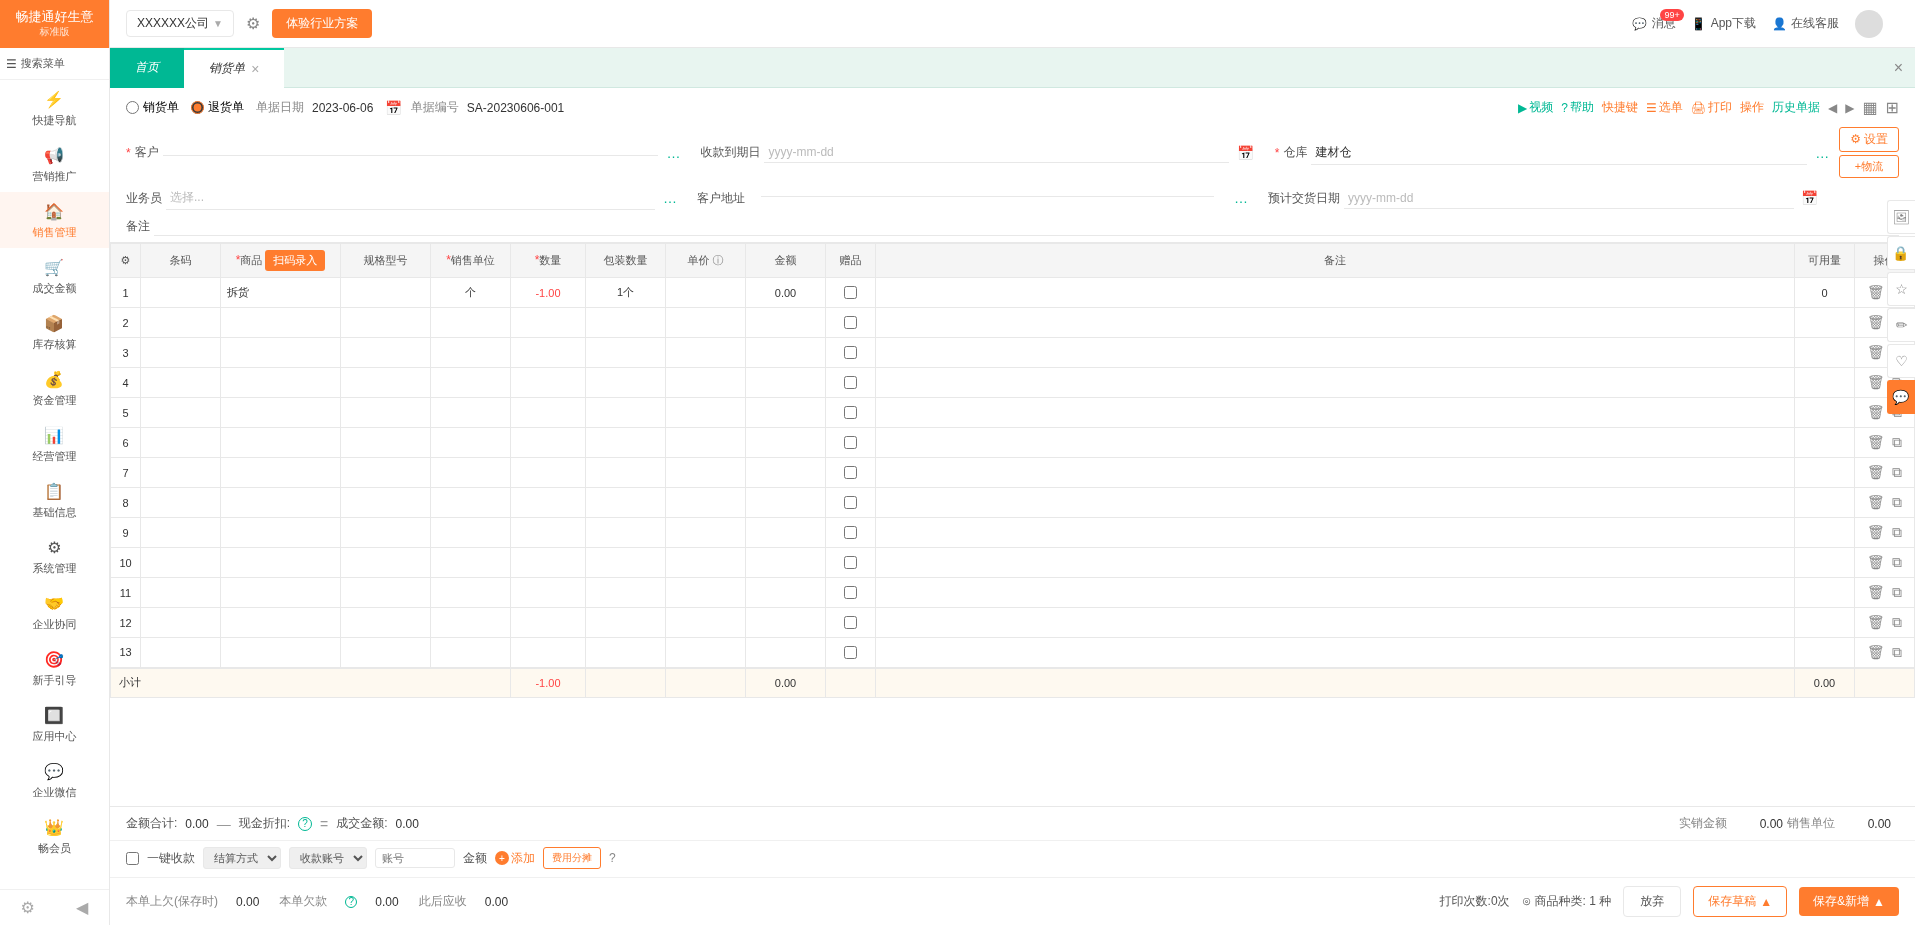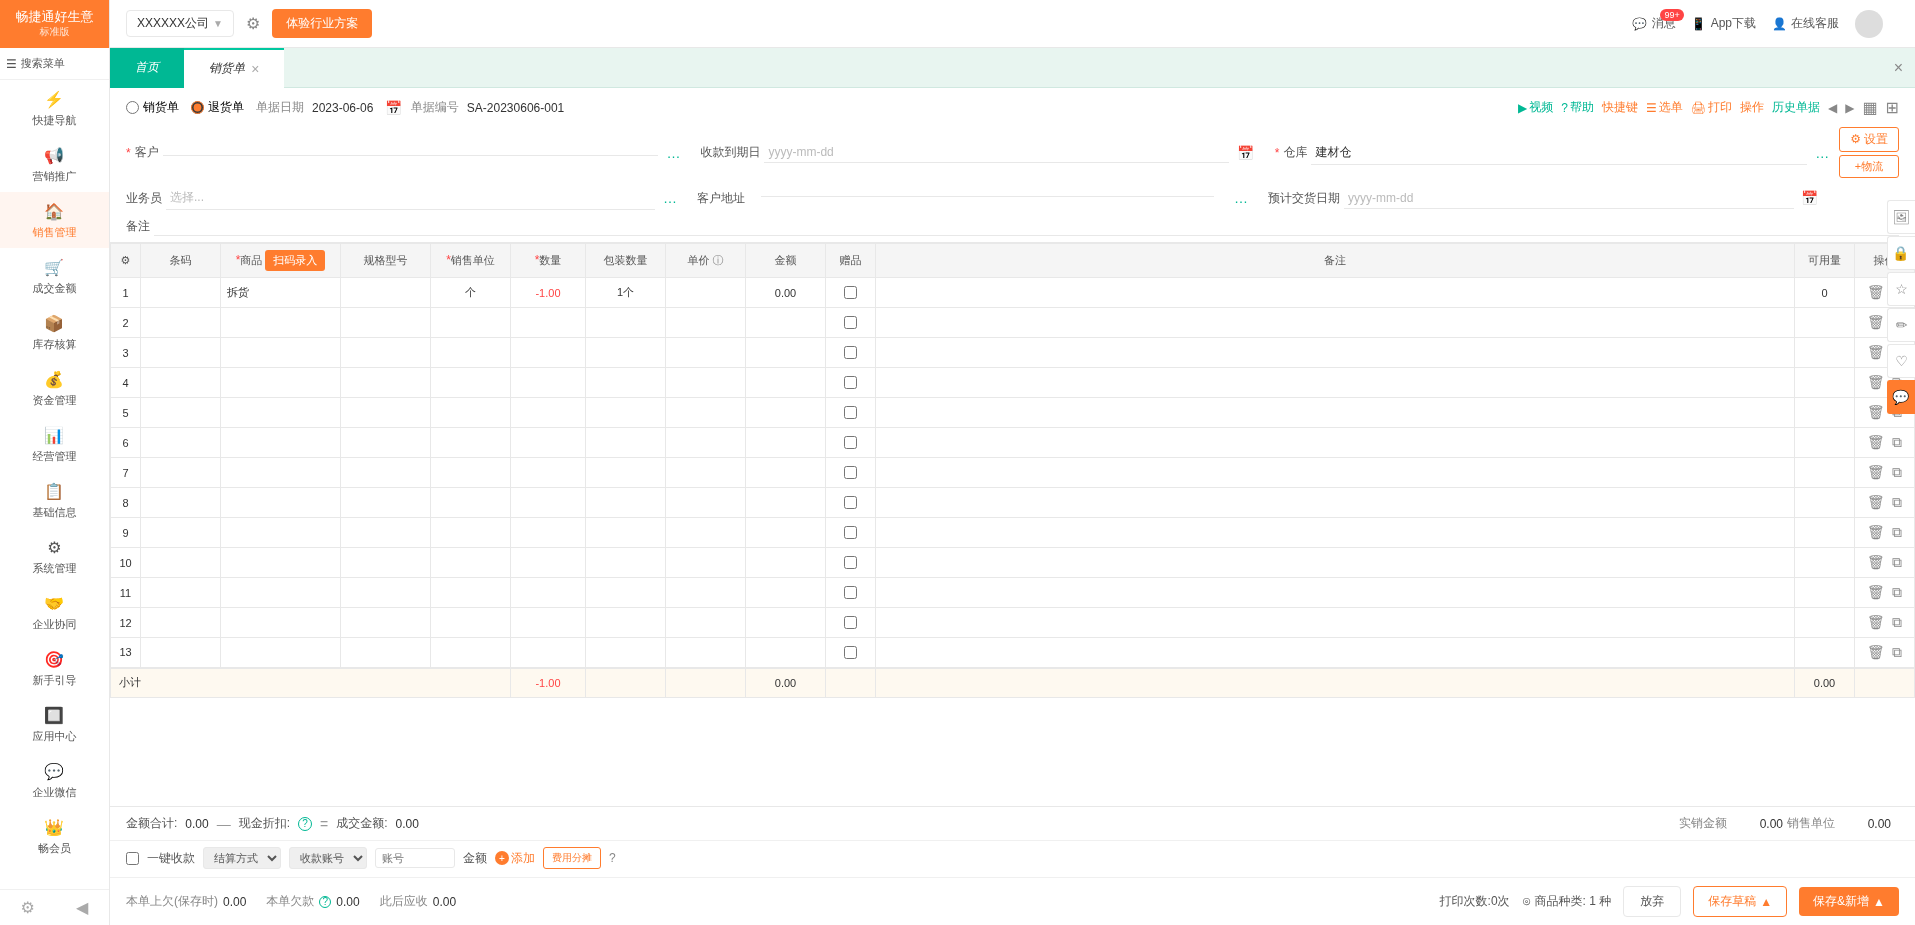--- a/index.html
+++ b/index.html
@@ -96,21 +96,21 @@
     .payment-label { color: #555; font-size: 12px; }
     .payment-select { border: 1px solid #e8e8e8; border-radius: 3px; padding: 3px 6px; font-size: 11px; color: #555; cursor: pointer; }
     .payment-input { border: 1px solid #e8e8e8; border-radius: 3px; padding: 3px 6px; font-size: 11px; color: #bbb; width: 80px; }
     .payment-add { background: none; border: none; color: #ff7c2e; cursor: pointer; font-size: 11px; display: flex; align-items: center; gap: 2px; }
     .payment-add-icon { width: 14px; height: 14px; background: #ff7c2e; color: #fff; border-radius: 50%; display: inline-flex; align-items: center; justify-content: center; font-size: 10px; }
     .expense-btn { border: 1px solid #ff7c2e; color: #ff7c2e; background: #fff; border-radius: 3px; padding: 3px 8px; cursor: pointer; font-size: 10px; }
     .expense-q { color: #888; font-size: 12px; cursor: pointer; }
 
     .footer-row { display: flex; align-items: center; padding: 8px 16px; border-top: 1px solid #f0f0f0; }
     .footer-info { display: flex; align-items: center; gap: 20px; }
-    .footer-item { display: flex; align-items: center; gap: 5px; font-size: 12px; justify-content: space-between; }
+    .footer-item { display: flex; align-items: center; gap: 18px; font-size: 12px; justify-content: space-between; }
     .footer-label { color: #888; }
     .footer-val { color: #333; font-weight: 500; }
     .footer-q { color: #00b894; font-size: 10px; cursor: pointer; border: 1px solid #00b894; border-radius: 50%; width: 12px; height: 12px; display: inline-flex; align-items: center; justify-content: center; }
     .footer-right { margin-left: auto; display: flex; align-items: center; gap: 12px; }
     .footer-goods { font-size: 12px; color: #555; }
     .btn-discard { border: 1px solid #e8e8e8; background: #fff; border-radius: 4px; padding: 6px 16px; cursor: pointer; font-size: 12px; color: #555; }
     .btn-save-draft { border: 1px solid #ff7c2e; background: #fff; color: #ff7c2e; border-radius: 4px; padding: 6px 14px; cursor: pointer; font-size: 12px; display: flex; align-items: center; gap: 4px; }
     .btn-save-new { background: #ff7c2e; color: #fff; border: none; border-radius: 4px; padding: 6px 14px; cursor: pointer; font-size: 12px; display: flex; align-items: center; gap: 4px; }
 
     

